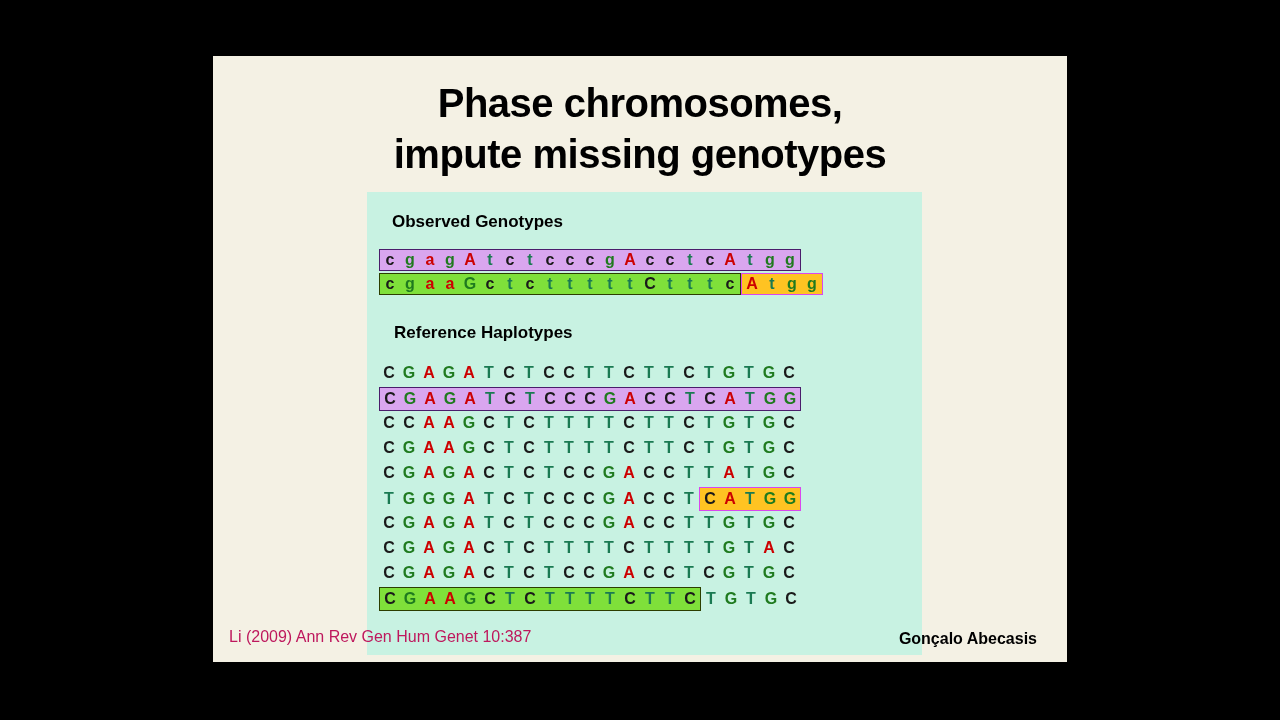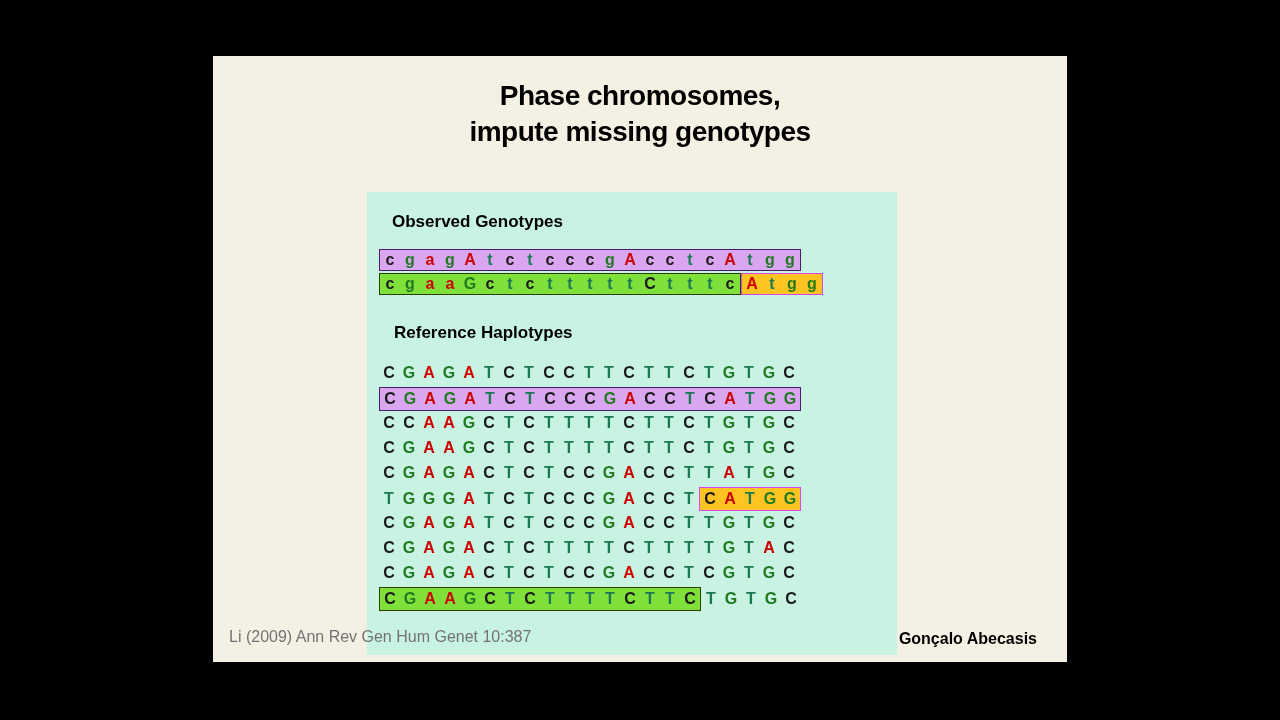--- a/index.html
+++ b/index.html
@@ -16,37 +16,38 @@
   #slide-frame {
     position: absolute;
     left: 213px;
     top: 56px;
     width: 854px;
     height: 606px;
     background: #f4f1e4;
   }
   #slide-title {
     text-align: center;
-    font-size: 28px;
+    font-size: 40px;
     font-weight: bold;
     color: #000;
     line-height: 1.28;
     padding-top: 22px;
     letter-spacing: -0.5px;
   }
   #slide-title .line {
     display: block;
   }
   #panel {
     position: absolute;
     left: 154px;
     top: 136px;
     width: 530px;
     height: 463px;
     background: #c8f2e2;
+    padding-left: 25px;
   }
   .panel-heading {
     font-size: 17px;
     font-weight: bold;
     color: #000;
     margin: 0;
   }
   #observed-heading {
     position: absolute;
     left: 25px;
@@ -113,21 +114,21 @@
   .seg-orange {
     background: #ffc322;
     border: 1px solid #d946ef;
     box-sizing: border-box;
   }
   #footer-citation {
     position: absolute;
     left: 16px;
     bottom: 16px;
     font-size: 16px;
-    color: #737373;
+    color: #be185d;
   }
   #footer-author {
     position: absolute;
     right: 30px;
     bottom: 14px;
     font-size: 16px;
     font-weight: bold;
     color: #000000;
   }
 </style>

